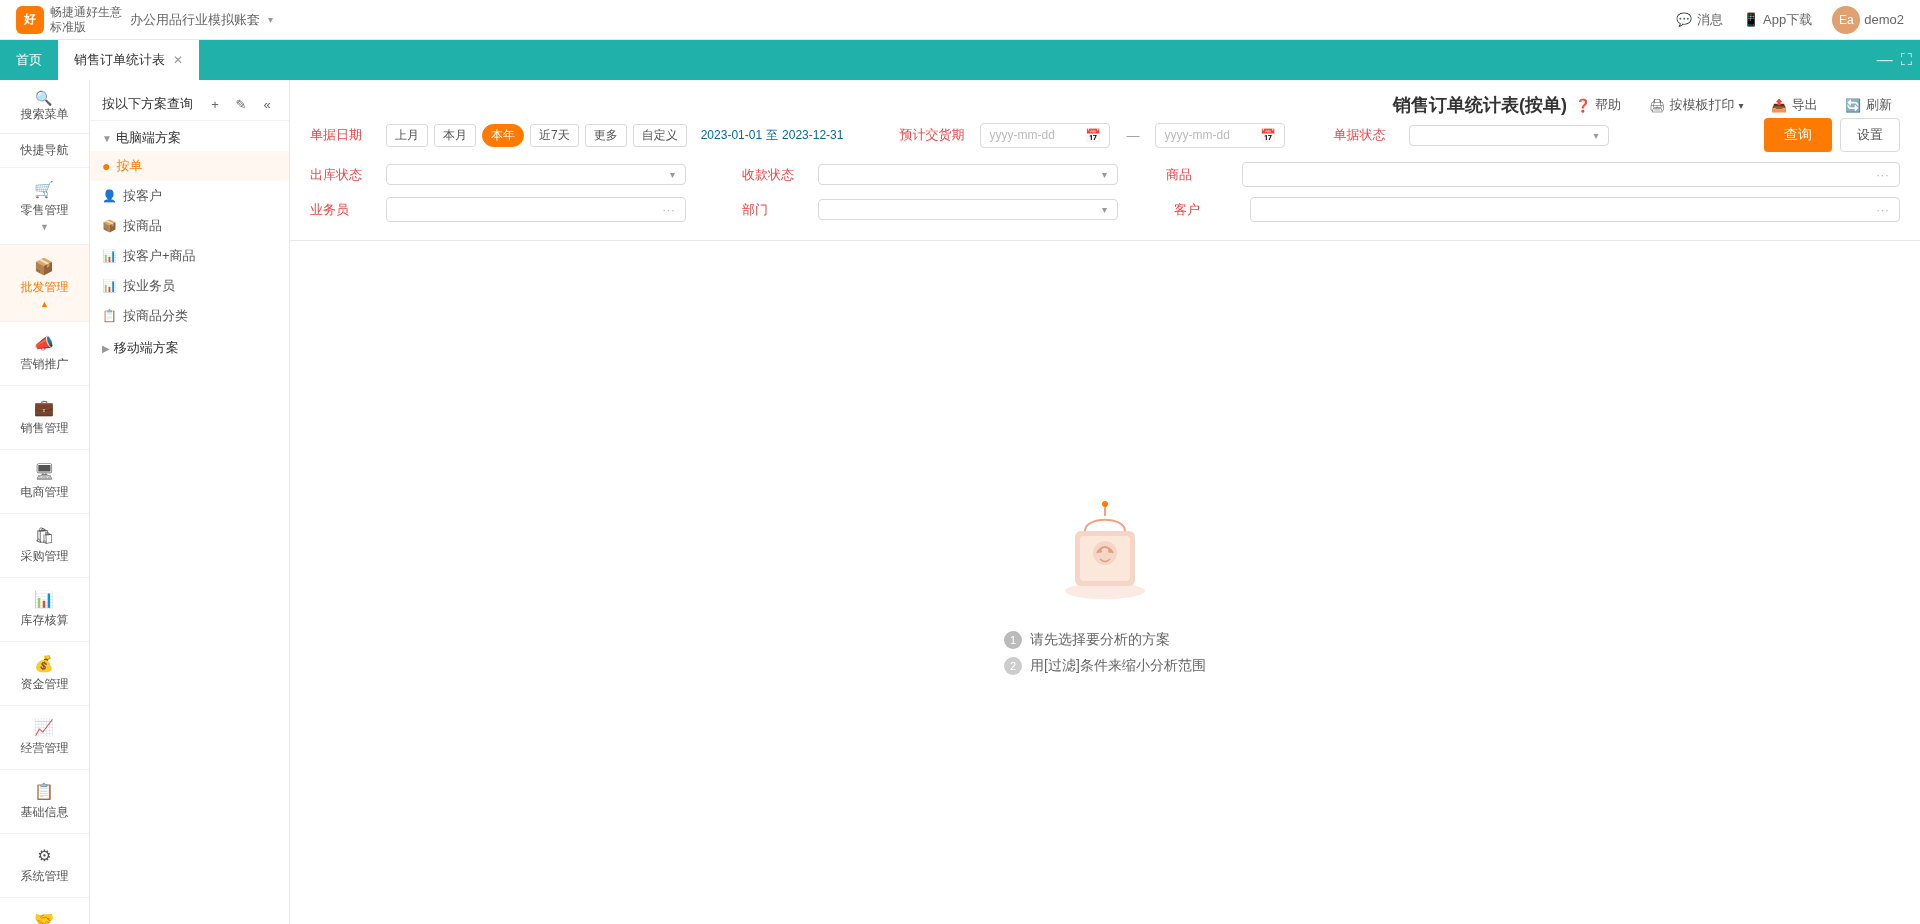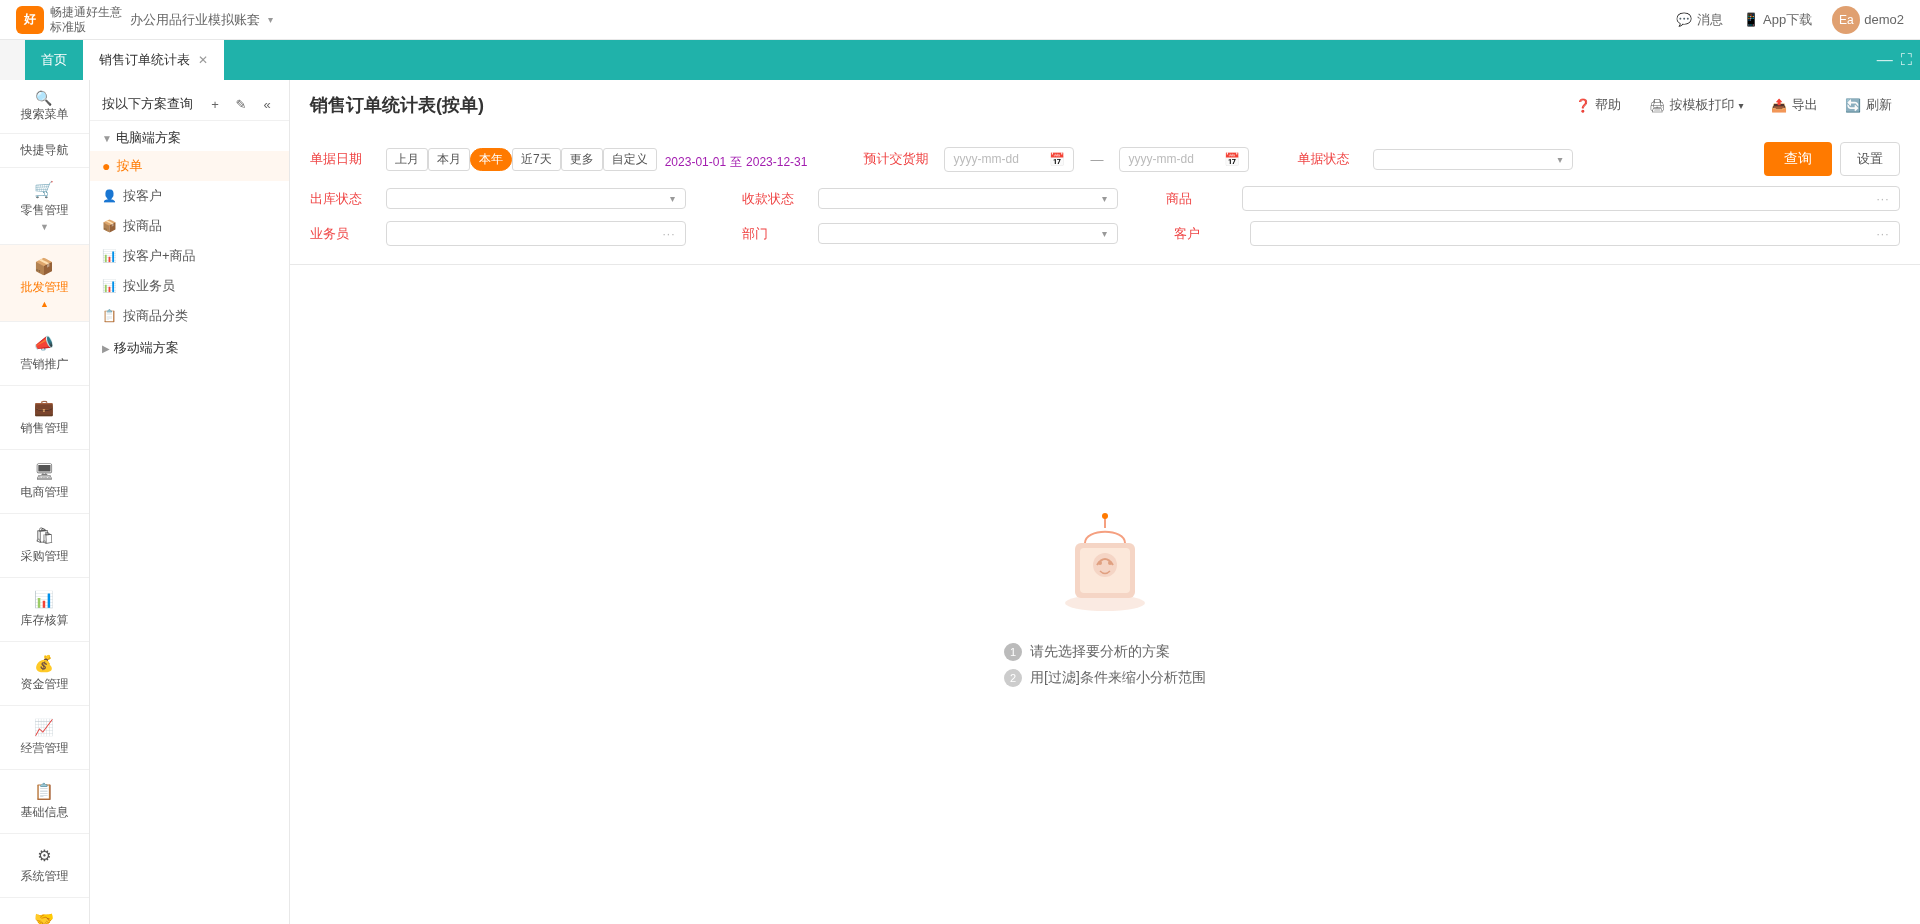--- a/index.html
+++ b/index.html
@@ -10,21 +10,21 @@
     .topbar-logo { display: flex; align-items: center; gap: 6px; }
     .topbar-logo-icon { width: 28px; height: 28px; background: #ff7a00; border-radius: 6px; display: flex; align-items: center; justify-content: center; color: #fff; font-size: 12px; font-weight: bold; }
     .topbar-logo-text { font-size: 12px; color: #666; line-height: 1.2; }
     .topbar-title { color: #666; font-size: 13px; }
     .topbar-dropdown-icon { color: #999; font-size: 10px; cursor: pointer; }
     .topbar-right { margin-left: auto; display: flex; align-items: center; gap: 20px; }
     .topbar-action { display: flex; align-items: center; gap: 4px; color: #666; font-size: 13px; cursor: pointer; }
     .topbar-avatar { width: 28px; height: 28px; border-radius: 50%; background: #e0a070; display: flex; align-items: center; justify-content: center; color: #fff; font-size: 12px; overflow: hidden; }
 
     
-    .tabbar { height: 40px; background: #20b2aa; display: flex; align-items: center; padding: 0 0; flex-shrink: 0; margin-left: 25px; }
+    .tabbar { height: 40px; background: #20b2aa; display: flex; align-items: center; padding: 0 0; flex-shrink: 0; }
     .tab-item { height: 40px; display: flex; align-items: center; padding: 0 16px; font-size: 13px; cursor: pointer; position: relative; }
     .tab-item.home { color: #fff; background: transparent; }
     .tab-item.active { background: #fff; color: #333; border-radius: 0; }
     .tab-close { margin-left: 8px; color: #999; font-size: 12px; cursor: pointer; }
     .tabbar-right { margin-left: auto; display: flex; align-items: center; gap: 8px; padding-right: 8px; }
     .tabbar-btn { color: #fff; cursor: pointer; font-size: 16px; opacity: 0.8; }
 
     
     .main-layout { display: flex; flex: 1; overflow: hidden; }
 
@@ -45,33 +45,33 @@
     .left-panel-title { font-size: 13px; color: #333; flex: 1; }
     .left-panel-actions { display: flex; gap: 6px; }
     .left-panel-action { width: 20px; height: 20px; border-radius: 50%; display: flex; align-items: center; justify-content: center; cursor: pointer; font-size: 13px; color: #666; }
     .tree-item { padding: 6px 12px; font-size: 13px; cursor: pointer; display: flex; align-items: center; gap: 6px; color: #555; }
     .tree-item.selected { background: #fff7f0; color: #ff7a00; }
     .tree-section { padding: 4px 12px; display: flex; align-items: center; gap: 4px; font-size: 13px; color: #333; cursor: pointer; }
 
     
     .right-main { flex: 1; display: flex; flex-direction: column; overflow: hidden; background: #f5f5f5; }
     .page-header { background: #fff; padding: 12px 20px 0; border-bottom: 1px solid #e8e8e8; }
-    .page-title-row { display: flex; align-items: center; justify-content: space-between; margin-bottom: 24px; }
+    .page-title-row { display: flex; align-items: center; justify-content: flex-end; margin-bottom: 0; }
     .page-title { font-size: 18px; font-weight: bold; color: #333; }
     .page-actions { display: flex; gap: 12px; align-items: center; }
     .page-action-btn { display: flex; align-items: center; gap: 4px; font-size: 13px; color: #555; cursor: pointer; padding: 4px 8px; border-radius: 4px; }
 
     
     .filter-area { background: #fff; padding: 12px 20px; }
     .filter-row { display: flex; align-items: center; gap: 16px; margin-bottom: 10px; flex-wrap: wrap; }
     .filter-label { font-size: 13px; color: #ef4444; white-space: nowrap; min-width: 60px; }
-    .filter-date-group { display: flex; align-items: flex-end; }
+    .filter-date-group { display: flex; align-items: center; gap: 6px; }
     .date-quick-btn { padding: 2px 8px; font-size: 12px; border: 1px solid #d9d9d9; border-radius: 3px; cursor: pointer; color: #555; background: #fff; }
     .date-quick-btn.active { background: #ff7a00; border-color: #ff7a00; color: #fff; border-radius: 12px; }
-    .date-range { display: flex; align-items: center; gap: 4px; margin-left: 8px; color: #a21caf; font-size: 12px; }
+    .date-range { display: flex; align-items: center; gap: 4px; margin-left: 8px; color: #0369a1; font-size: 12px; }
     .filter-select { border: 1px solid #d9d9d9; border-radius: 4px; padding: 4px 10px; font-size: 13px; color: #999; background: #fff; min-width: 180px; display: flex; align-items: center; justify-content: space-between; cursor: pointer; }
     .filter-select-arrow { color: #999; font-size: 10px; }
     .filter-dash { color: #999; }
     .collapse-bar { text-align: center; padding: 8px; color: #999; font-size: 12px; cursor: pointer; border-top: 1px solid #f0f0f0; background: #fff; }
     .btn-search { background: #ff7a00; color: #fff; border: none; border-radius: 4px; padding: 8px 20px; font-size: 14px; cursor: pointer; }
     .btn-settings { background: #fff; color: #555; border: 1px solid #d9d9d9; border-radius: 4px; padding: 7px 16px; font-size: 13px; cursor: pointer; }
 
     
     .empty-state { flex: 1; display: flex; flex-direction: column; align-items: center; justify-content: center; background: #fff; margin: 0; padding: 40px; }
     .empty-icon { width: 120px; height: 120px; margin-bottom: 20px; position: relative; }

